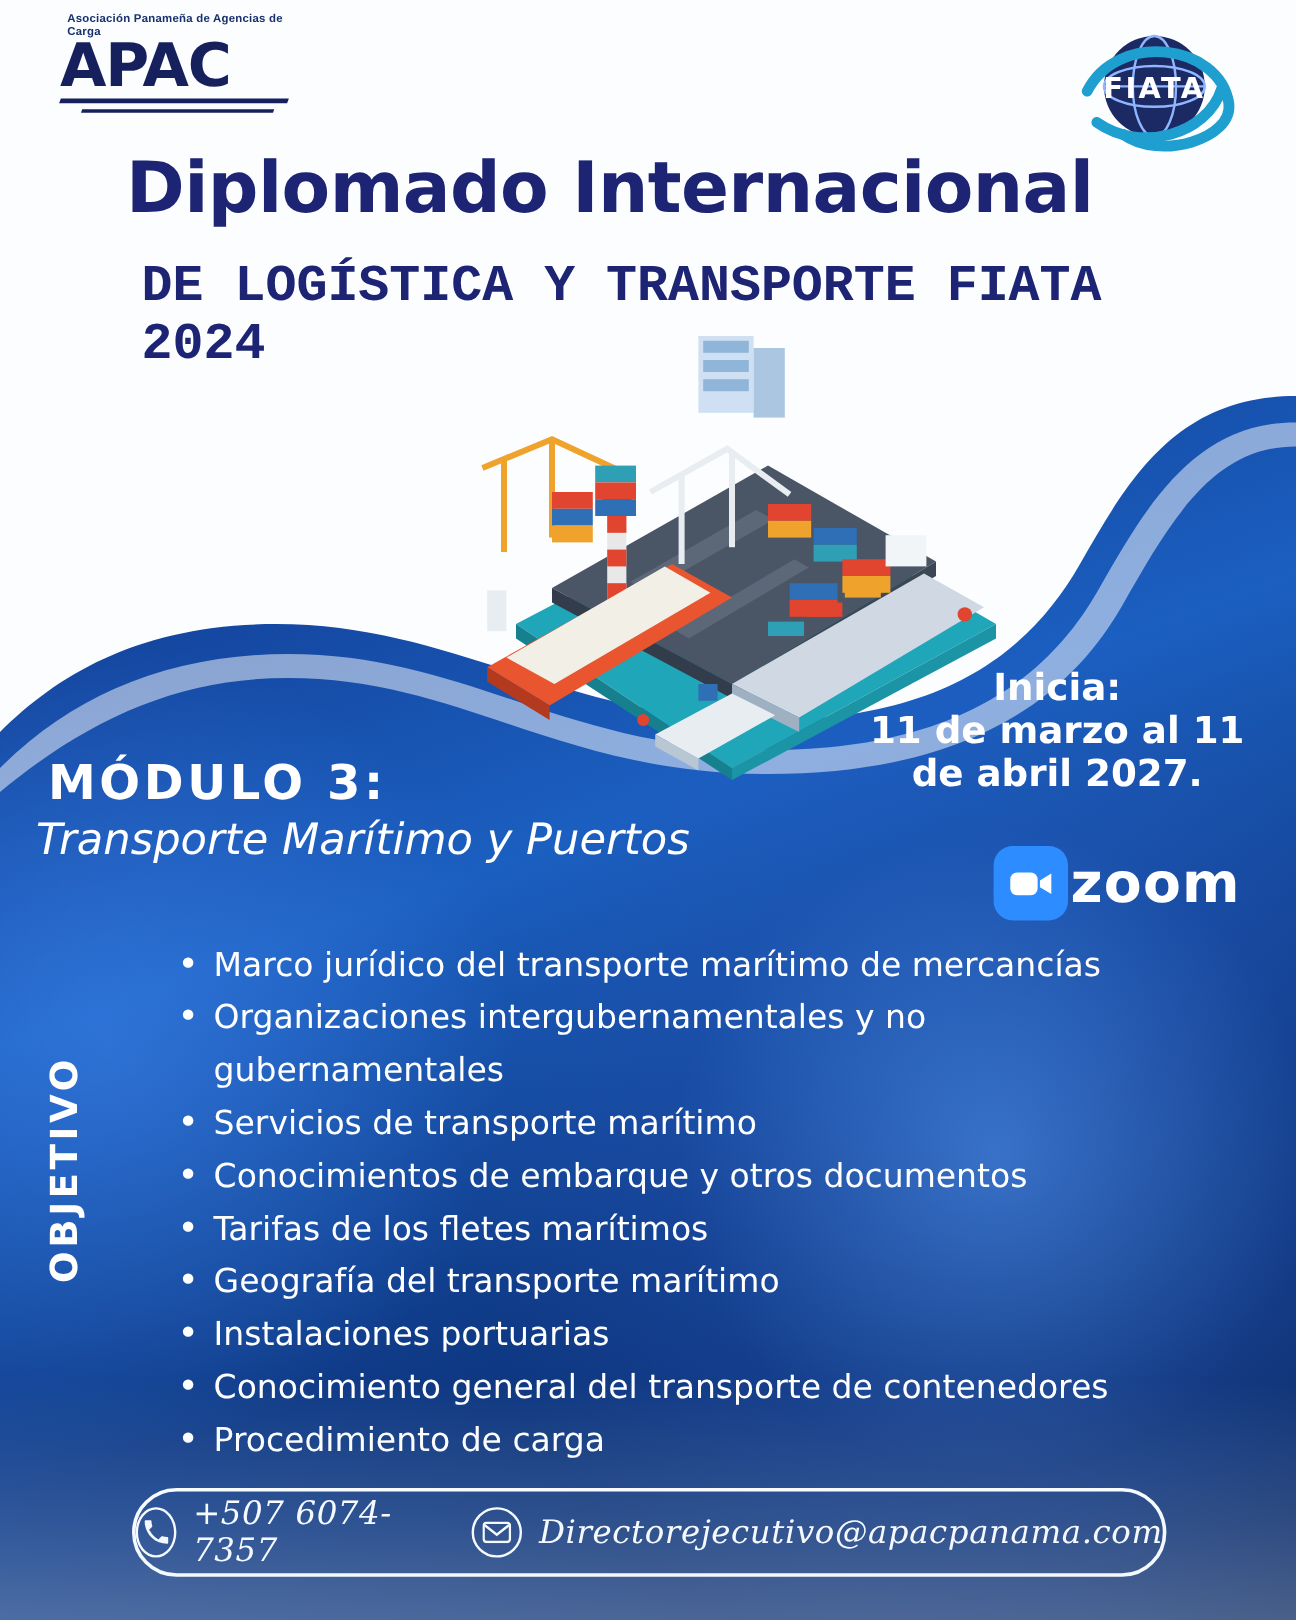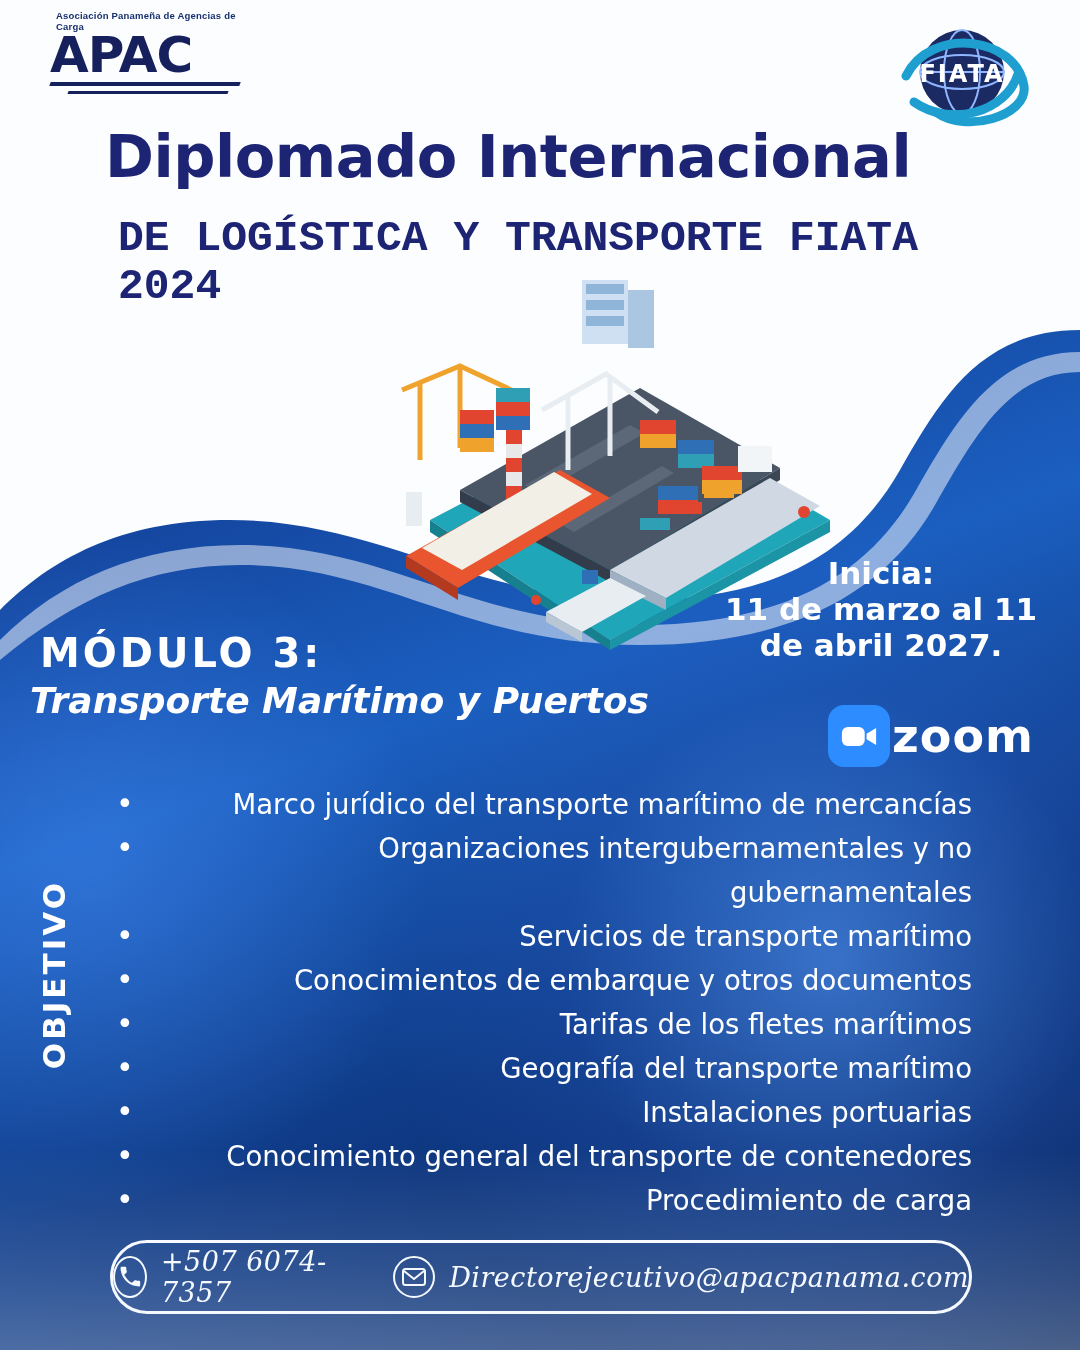--- a/index.html
+++ b/index.html
@@ -68,21 +68,21 @@
   .port { position:absolute; left:310px; top:270px; width:540px; height:380px; }
 
   
   .mod-title {
     position:absolute; left:40px; top:630px;
     font-size:40px; font-weight:800; color:#ffffff; letter-spacing:3px;
     font-family:"DejaVu Sans", sans-serif;
   }
   .mod-sub {
     position:absolute; left:30px; top:680px;
-    font-size:36px; font-weight:700; font-style:italic; color:#ffffff;
+    font-size:36px; font-weight:400; font-style:italic; color:#ffffff;
     font-family:"DejaVu Sans", sans-serif;
   }
 
   .inicia {
     position:absolute; right:19px; top:556px; width:360px; text-align:center;
     color:#ffffff; font-weight:800; font-size:31px; line-height:1.16;
     font-family:"DejaVu Sans", sans-serif;
   }
 
   .zoom-block { position:absolute; right:46px; top:705px; display:flex; align-items:center; gap:2px; }
@@ -92,21 +92,21 @@
   }
   .zoom-word { color:#ffffff; font-size:46px; font-weight:700; letter-spacing:1px; font-family:"DejaVu Sans", sans-serif;}
 
   .objetivo {
     position:absolute; left:36px; top:880px;
     writing-mode:vertical-rl; transform:rotate(180deg);
     color:#ffffff; font-size:31px; font-weight:800; letter-spacing:3px;
     font-family:"DejaVu Sans", sans-serif;
   }
 
-  .bullets { position:absolute; left:112px; top:782px; width:860px;text-align:right; }
+  .bullets { position:absolute; left:144px; top:782px; width:860px; }
   .bullets li {
     list-style:none; color:#ffffff; font-size:27.5px; line-height:1.60;
     position:relative; padding-left:34px; font-family:"DejaVu Sans", sans-serif;
   }
   .bullets li:before {
     content:"•"; position:absolute; left:4px; top:-2px; font-size:30px; color:#ffffff;
   }
 
   .contact {
     position:absolute; left:110px; bottom:36px; width:862px; height:74px;

